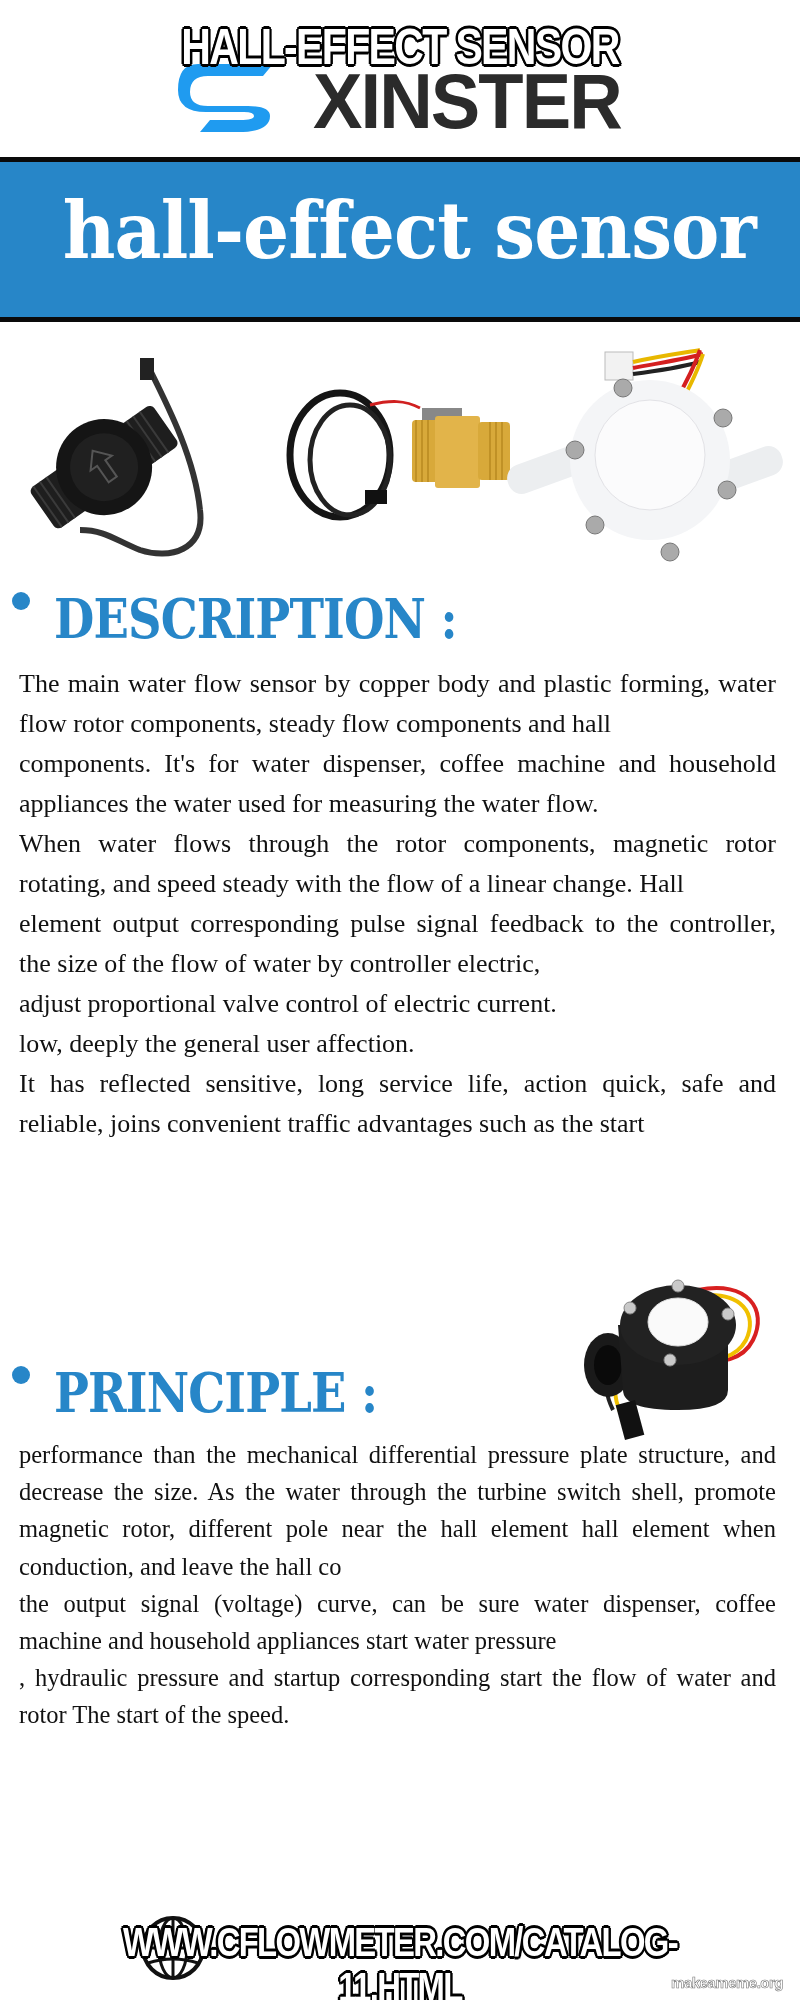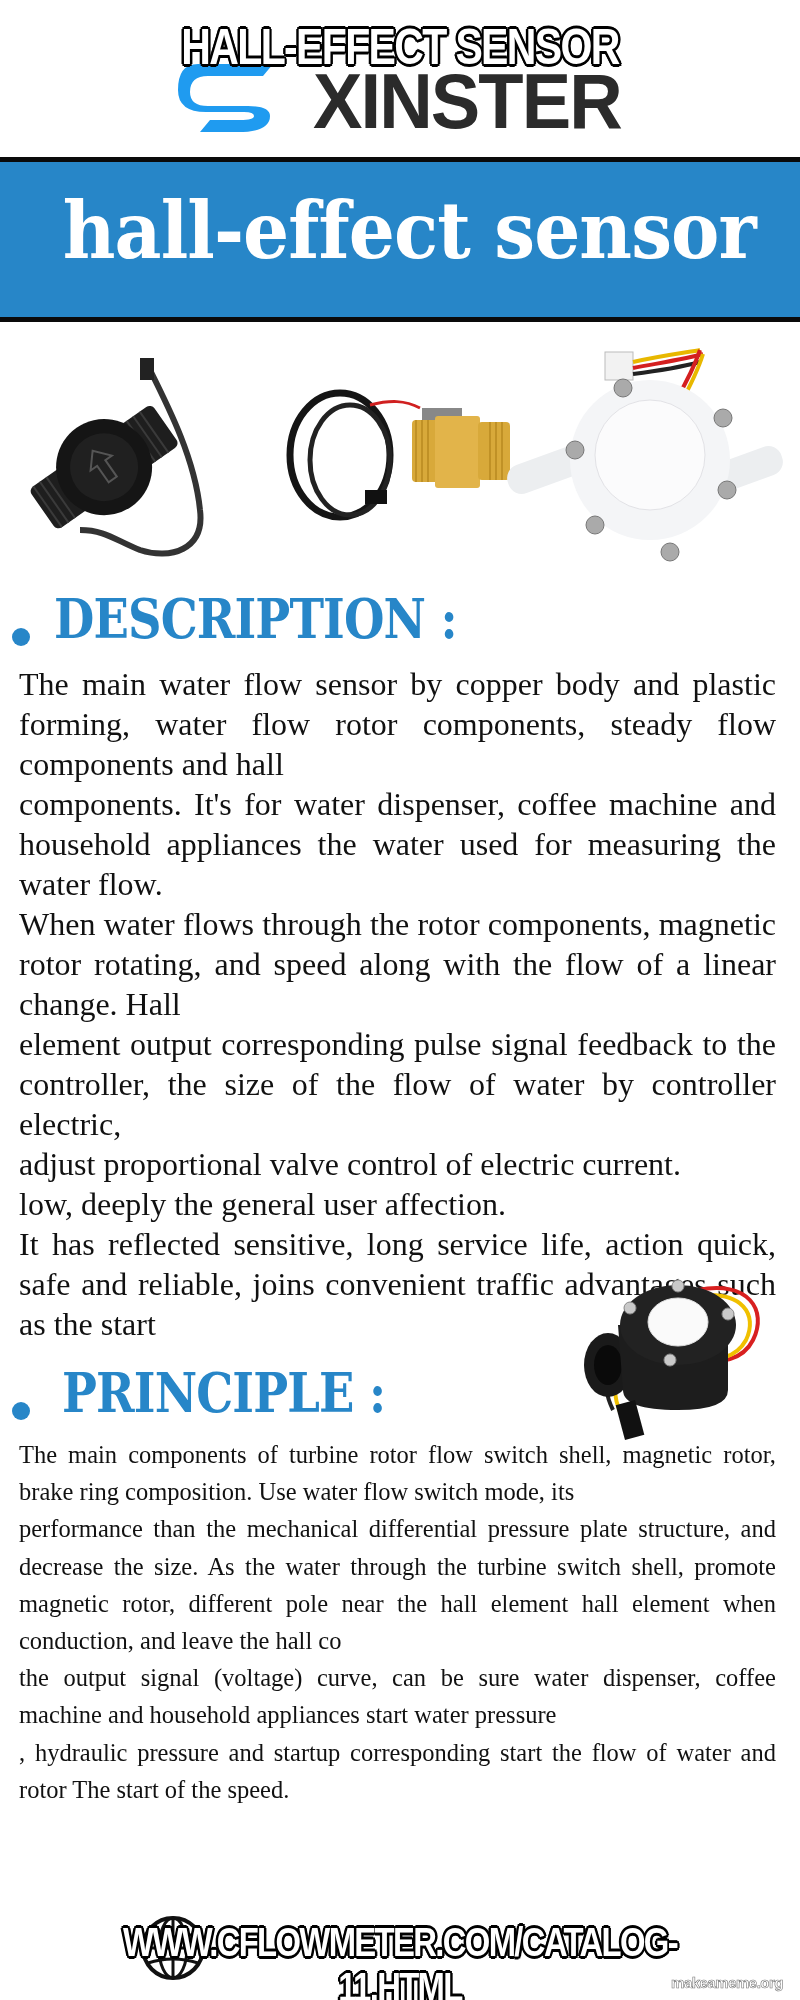--- a/index.html
+++ b/index.html
@@ -17,26 +17,26 @@
 
   
   .banner { position:absolute; left:0; top:157px; width:800px; height:165px; background:#2786c8; border-top:5px solid #0a0a0a; border-bottom:5px solid #0a0a0a; box-sizing:border-box; }
   .banner-title { position:absolute; left:0; top:30px; width:100%; text-align:center; color:#fff; font-family:"DejaVu Serif","Liberation Serif",serif; font-weight:bold; font-size:78px; letter-spacing:-1px; line-height:1; transform:scaleX(0.93); padding-left:20px; box-sizing:border-box;}
 
   
   .products { position:absolute; left:0; top:340px; width:800px; height:230px; }
   .prod { position:absolute; }
 
   
-  .section-heading { position:absolute; left:8px; display:flex; align-items:flex-end; color:#2786c8; font-family:"DejaVu Serif","Liberation Serif",serif; font-weight:bold; font-size:54px; line-height:1; letter-spacing:-1px; }
+  .section-heading { position:absolute; left:8px; display:flex; align-items:flex-start; color:#2786c8; font-family:"DejaVu Serif","Liberation Serif",serif; font-weight:bold; font-size:54px; line-height:1; letter-spacing:-1px; }
   .bullet { width:18px; height:18px; border-radius:50%; background:#2786c8; margin-right:24px; margin-left:4px; }
   .heading-text { transform:scaleX(0.86); transform-origin:left; display:inline-block; }
 
   
-  .body-text { position:absolute; left:19px; width:757px; font-family:"Liberation Serif","DejaVu Serif",serif; font-size:32px; line-height:40px; color:#111; }
+  .body-text { position:absolute; left:19px; width:757px; font-family:"Liberation Serif","DejaVu Serif",serif; font-size:26px; line-height:40px; color:#111; }
   .body-text p { margin:0; text-align:justify; }
   .body-text.principle { font-size:24.5px; line-height:37.2px; }
 
   
   .side-img { position:absolute; left:578px; top:1270px; width:200px; height:172px; }
 
   
   .footer-url { position:absolute; left:0; top:1920px; width:800px; text-align:center; font-family:"Liberation Sans","DejaVu Sans",sans-serif; font-weight:bold; font-size:40px; color:#fff; letter-spacing:-2px;
     -webkit-text-stroke:3px #000; paint-order:stroke fill;
     text-shadow: 2px 2px 0 #000,-2px -2px 0 #000,2px -2px 0 #000,-2px 2px 0 #000,0 3px 0 #000,0 -3px 0 #000,3px 0 0 #000,-3px 0 0 #000;
@@ -125,21 +125,21 @@
 </div>
 
 <div class="section-heading" style="top:592px;">
   <span class="bullet"></span>
   <span class="heading-text">DESCRIPTION :</span>
 </div>
 
 <div class="body-text" style="top:664px;">
   <p>The main water flow sensor by copper body and plastic forming, water flow rotor components, steady flow components and hall</p>
   <p>components. It's for water dispenser, coffee machine and household appliances the water used for measuring the water flow.</p>
-  <p>When water flows through the rotor components, magnetic rotor rotating, and speed along with the flow of a linear change. Hall</p>
+  <p>When water flows through the rotor components, magnetic rotor rotating, and speed steady with the flow of a linear change. Hall</p>
   <p>element output corresponding pulse signal feedback to the controller, the size of the flow of water by controller electric,</p>
   <p>adjust proportional valve control of electric current.</p>
   <p>low, deeply the general user affection.</p>
   <p>It has reflected sensitive, long service life, action quick, safe and reliable, joins convenient traffic advantages such as the start</p>
 </div>
 
 <svg class="side-img" viewBox="0 0 200 172">
   <path d="M120 20 C170 10 190 40 175 70 C165 90 140 95 125 88" fill="none" stroke="#d82020" stroke-width="4"></path>
   <path d="M118 26 C165 20 180 45 168 70 C158 88 138 92 122 86" fill="none" stroke="#f0c000" stroke-width="4"></path>
   <path d="M50 60 C30 80 20 110 35 140" fill="none" stroke="#222" stroke-width="4"></path>
@@ -151,27 +151,26 @@
   <ellipse cx="100" cy="52" rx="30" ry="24" fill="#fafafa" stroke="#ddd"></ellipse>
   <g fill="#c9c9c9" stroke="#888">
     <circle cx="100" cy="16" r="6"></circle>
       <circle cx="52" cy="38" r="6"></circle>
       <circle cx="150" cy="44" r="6"></circle>
       <circle cx="92" cy="90" r="6"></circle>
   </g>
   <rect x="42" y="132" width="20" height="36" fill="#111" transform="rotate(-15 52 150)"></rect>
 </svg>
 
-<div class="section-heading" style="top:1366px;gap:8px;">
+<div class="section-heading" style="top:1366px;">
   <span class="bullet"></span>
   <span class="heading-text">PRINCIPLE :</span>
 </div>
 
 <div class="body-text principle" style="top:1436px;">
-  <p>The main components of turbine rotor flow switch shell, magnetic rotor, brake ring composition. Use water flow switch mode, its</p>
   <p>performance than the mechanical differential pressure plate structure, and decrease the size. As the water through the turbine switch shell, promote magnetic rotor, different pole near the hall element hall element when conduction, and leave the hall co</p>
   <p>the output signal (voltage) curve, can be sure water dispenser, coffee machine and household appliances start water pressure</p>
   <p>, hydraulic pressure and startup corresponding start the flow of water and rotor The start of the speed.</p>
 </div>
 
 <svg class="globe" viewBox="0 0 66 66">
   <circle cx="33" cy="33" r="30" fill="#fff" stroke="#111" stroke-width="4"></circle>
   <ellipse cx="33" cy="33" rx="14" ry="30" fill="none" stroke="#111" stroke-width="3"></ellipse>
   <line x1="33" y1="3" x2="33" y2="63" stroke="#111" stroke-width="3"></line>
   <line x1="3" y1="33" x2="63" y2="33" stroke="#111" stroke-width="3"></line>

